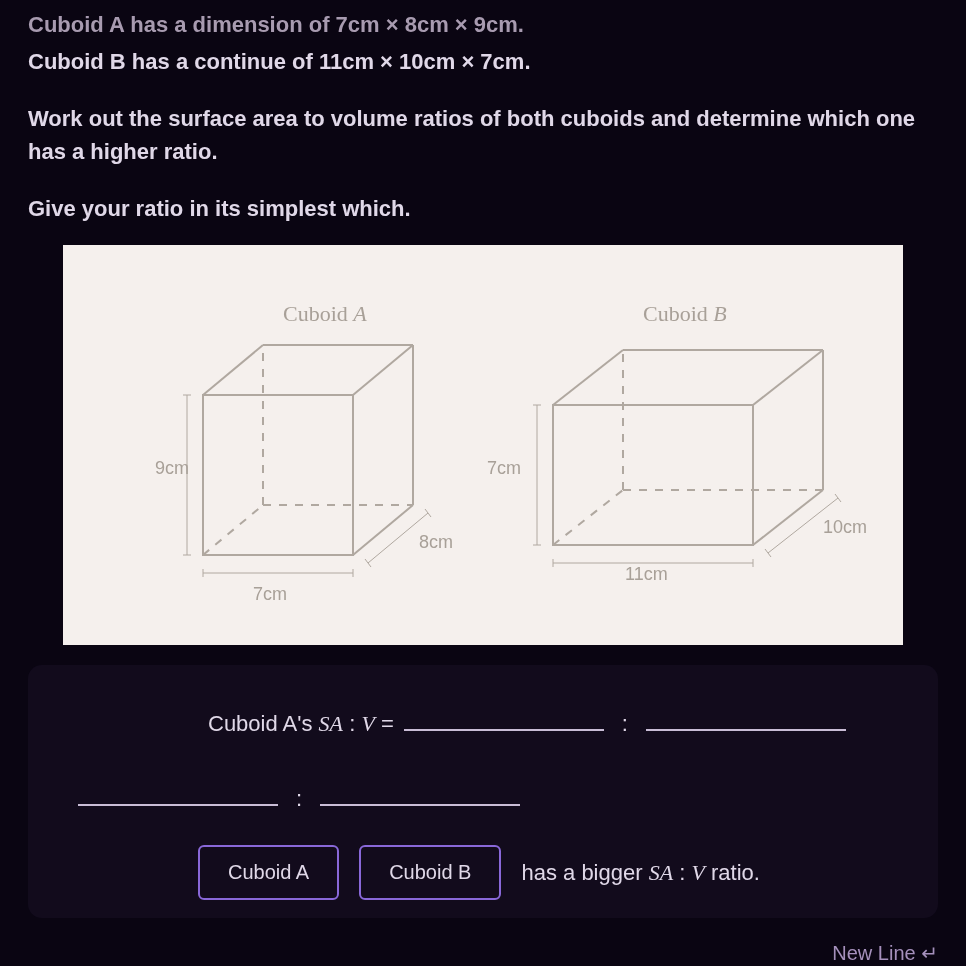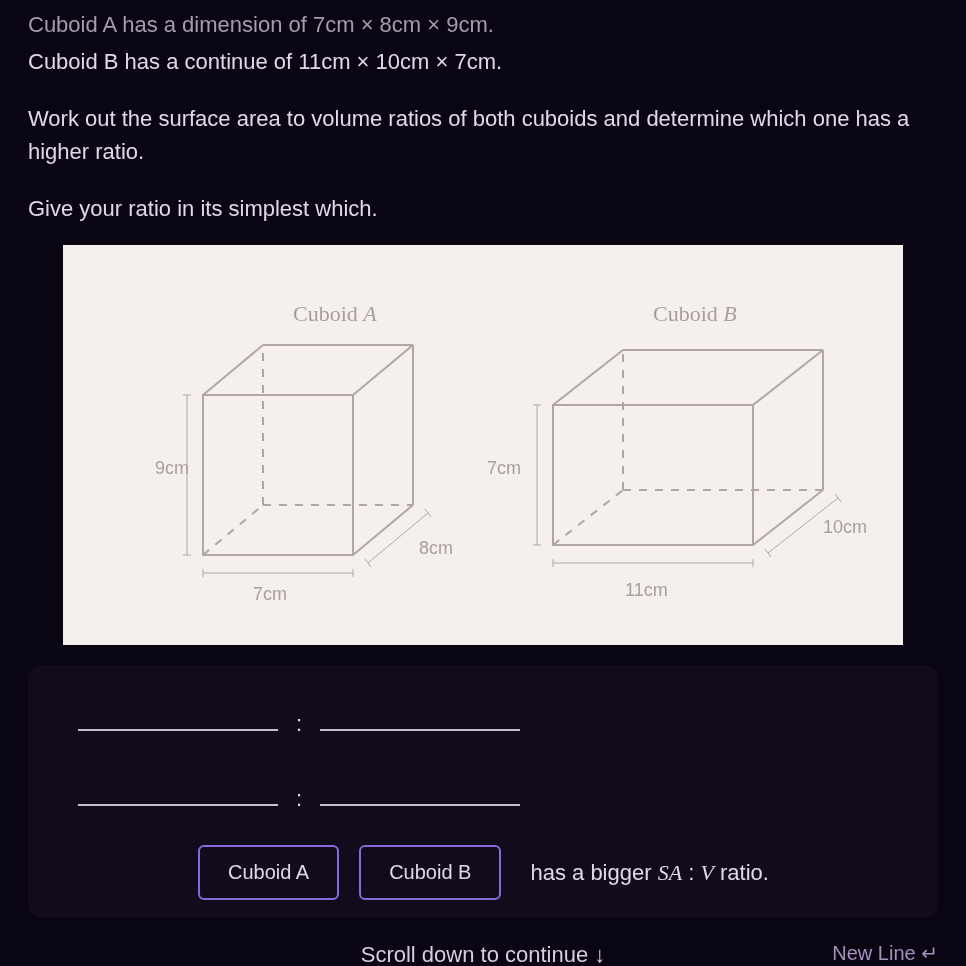--- a/index.html
+++ b/index.html
@@ -7,38 +7,38 @@
       width: 966px;
       height: 966px;
       background: #0a0512;
       color: #e0d8e8;
       font-family: -apple-system, BlinkMacSystemFont, sans-serif;
       font-size: 22px;
       padding: 8px 28px;
       overflow: hidden;
       line-height: 1.5;
     }
-    .question-text { margin-bottom: 4px; font-weight: 400; }
+    .question-text { margin-bottom: 4px; font-weight: 700; }
     .question-text.faded { color: #a89bb0; }
     .gap { height: 20px; }
     .diagram-panel {
       background: #f5f0ed;
       width: 840px;
       height: 400px;
       margin: 20px auto;
       position: relative;
     }
     .cuboid-title {
       position: absolute;
       font-family: Georgia, serif;
       font-size: 22px;
       color: #a8a098;
       font-style: italic;
     }
-    .cuboid-title .normal { font-style: normal; margin-left: 10px; }
+    .cuboid-title .normal { font-style: normal; }
     .cuboid-dim {
       position: absolute;
       font-size: 18px;
       color: #a8a098;
     }
     .svg-cuboid { position: absolute; }
     .answer-panel {
       background: rgba(30, 20, 45, 0.4);
       border-radius: 14px;
       margin-top: 14px;
@@ -69,21 +69,21 @@
     }
     .choice-btn {
       border: 2px solid #8968d9;
       border-radius: 6px;
       padding: 14px 28px;
       color: #e0d8e8;
       font-size: 20px;
       background: transparent;
       cursor: pointer;
     }
-    .choice-text { margin-left: 9px; }
+    .choice-text { margin-left: 0; }
     .bottom-hint {
       text-align: center;
       margin-top: 20px;
       font-size: 22px;
       color: #d8cce4;
       position: relative;
     }
     .new-line {
       position: absolute;
       right: 0;
@@ -130,21 +130,21 @@
       <line x1="20" y1="238" x2="170" y2="238"></line>
       <line x1="20" y1="234" x2="20" y2="242"></line>
       <line x1="170" y1="234" x2="170" y2="242"></line>
       <line x1="185" y1="228" x2="245" y2="178"></line>
       <line x1="182" y1="224" x2="188" y2="232"></line>
       <line x1="242" y1="174" x2="248" y2="182"></line>
     </g>
   </svg>
   <div class="cuboid-dim" style="left:92px; top:210px;">9cm</div>
   <div class="cuboid-dim" style="left:190px; top:336px;">7cm</div>
-  <div class="cuboid-dim" style="left:356px; top:290px;">8cm</div>
+  <div class="cuboid-dim" style="left:356px; top:284px;">8cm</div>
 
   <svg class="svg-cuboid" style="left:470px; top:90px;" width="320" height="260" viewBox="0 0 320 260">
     <g stroke="#b0a8a0" stroke-width="2" fill="none">
       <rect x="20" y="70" width="200" height="140"></rect>
       <line x1="20" y1="70" x2="90" y2="15"></line>
       <line x1="220" y1="70" x2="290" y2="15"></line>
       <line x1="220" y1="210" x2="290" y2="155"></line>
       <line x1="90" y1="15" x2="290" y2="15"></line>
       <line x1="290" y1="15" x2="290" y2="155"></line>
     </g>
@@ -159,40 +159,42 @@
       <line x1="0" y1="210" x2="8" y2="210"></line>
       <line x1="20" y1="228" x2="220" y2="228"></line>
       <line x1="20" y1="224" x2="20" y2="232"></line>
       <line x1="220" y1="224" x2="220" y2="232"></line>
       <line x1="235" y1="218" x2="305" y2="163"></line>
       <line x1="232" y1="214" x2="238" y2="222"></line>
       <line x1="302" y1="159" x2="308" y2="167"></line>
     </g>
   </svg>
   <div class="cuboid-dim" style="left:424px; top:210px;">7cm</div>
-  <div class="cuboid-dim" style="left:562px; top:332px;text-align:right;">11cm</div>
+  <div class="cuboid-dim" style="left:562px; top:316px;text-align:right;">11cm</div>
   <div class="cuboid-dim" style="left:760px; top:269px;">10cm</div>
 </div>
 
 <div class="answer-panel">
   <div class="ratio-row">
+    <span class="ratio-label">
+      <span>Cuboid A's  </span><span class="math-var">SA</span><span> : </span><span class="math-var">V</span><span>  =</span>
+    </span>
     <span class="input-line"></span>
     <span class="colon">:</span>
     <span class="input-line"></span>
   </div>
   <div class="ratio-row">
     <span class="input-line"></span>
     <span class="colon">:</span>
     <span class="input-line"></span>
   </div>
   <div class="choice-row">
     <button class="choice-btn">Cuboid A</button>
     <button class="choice-btn">Cuboid B</button>
     <span class="choice-text">
       <span>has a bigger  </span><span class="math-var">SA</span><span> : </span><span class="math-var">V</span><span>  ratio.</span>
     </span>
   </div>
 </div>
 
 <div class="bottom-hint">
-  <span>Scroll down to continue ↓</span>
   <span class="new-line">New Line ↵</span>
 </div>
 
 </body></html>

